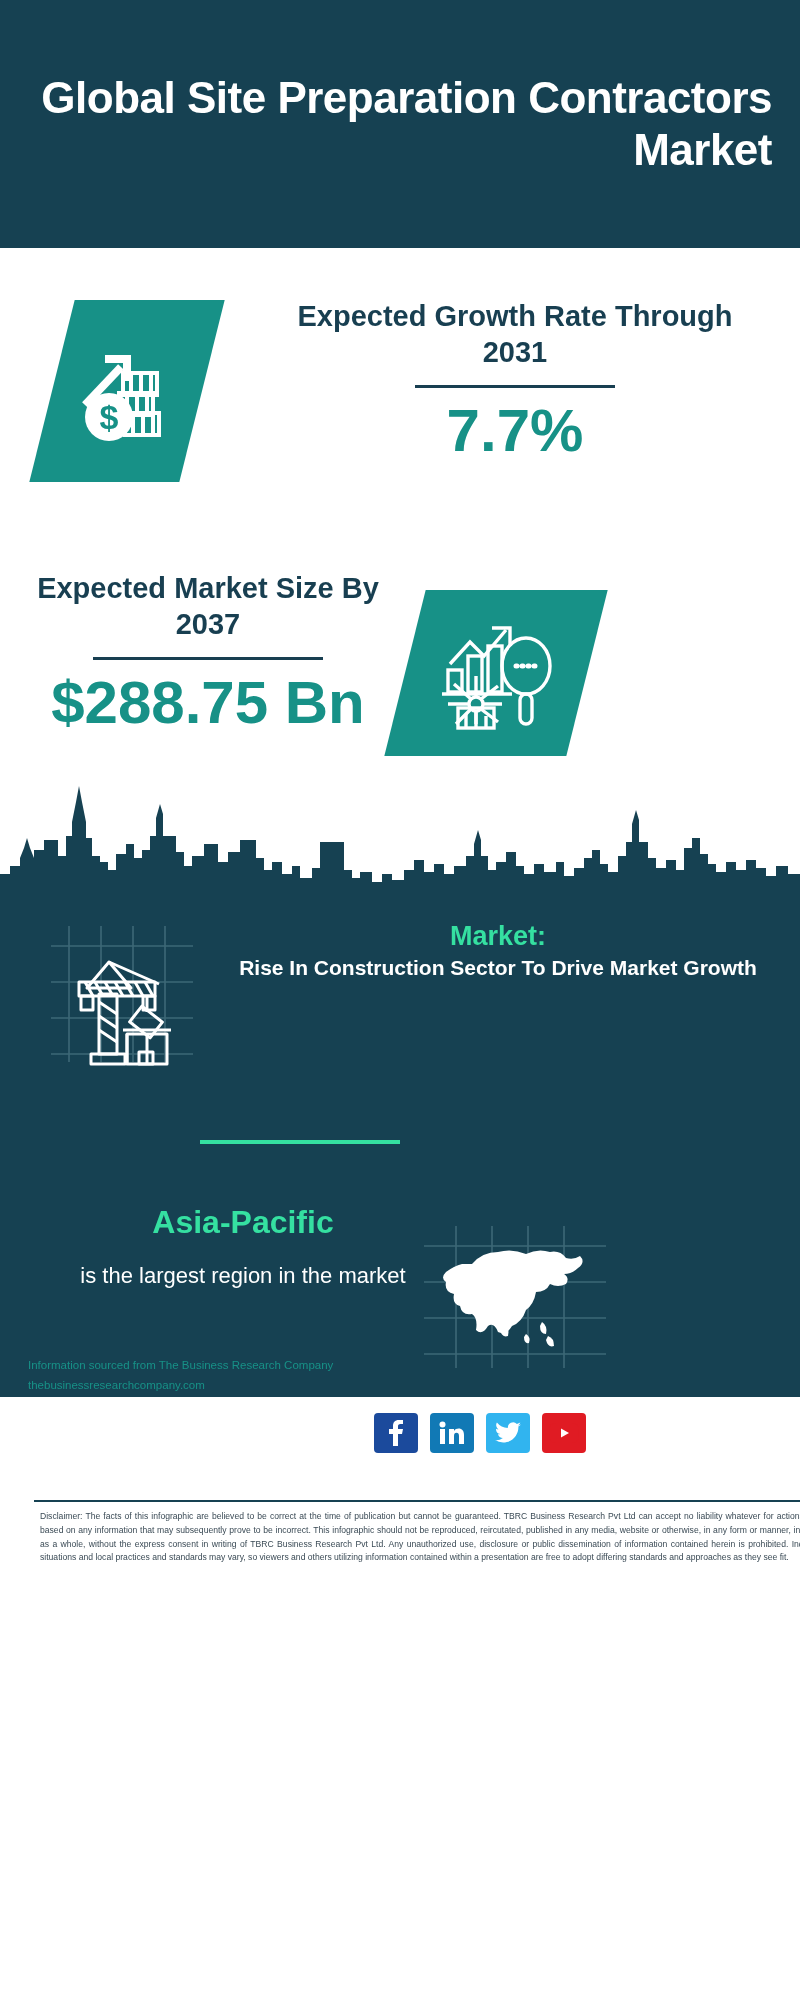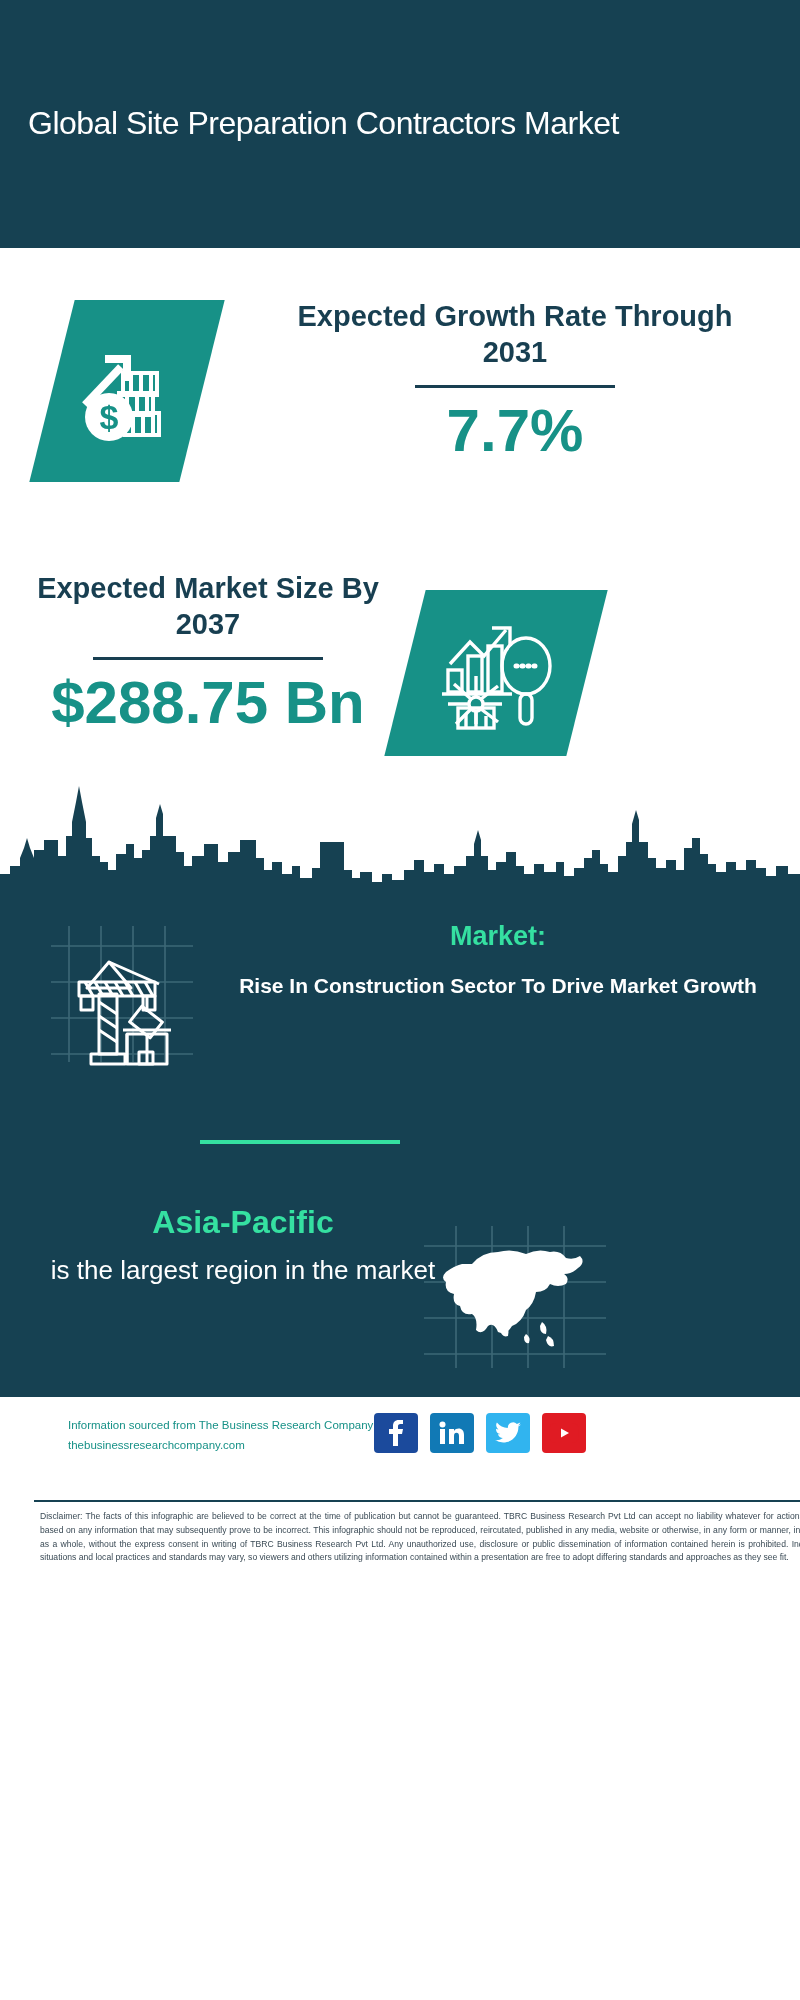--- a/index.html
+++ b/index.html
@@ -13,24 +13,24 @@
   .page { width:800px; height:2000px; position:relative; }
 
   
   .header {
     position:absolute; left:0; top:0; width:800px; height:248px;
     background:#164152;
     display:flex; align-items:center; justify-content:center;
   }
   .header-title {
     color:#ffffff;
-    font-size:32px;
-    font-weight:normal;
+    font-size:44px;
+    font-weight:bold;
     line-height:1.18;
-    text-align:left;
+    text-align:right;
     letter-spacing:-0.5px;
     padding:0 28px;
     width:100%;
   }
 
   
   .white-zone {
     position:absolute; left:0; top:248px; width:800px; height:640px;
     background:#ffffff;
   }
@@ -96,51 +96,50 @@
     position:absolute; left:35px; top:916px; width:160px; height:150px;
   }
   .driver-text {
     position:absolute; left:218px; top:920px; width:560px; text-align:center;
   }
   .driver-heading {
     color:#35e0a1; font-size:27px; font-weight:bold; line-height:1.2;
   }
   .driver-body {
     color:#ffffff; font-size:21px; font-weight:bold; line-height:1.5;
-    margin-top:18px;
   }
 
   .divider {
     position:absolute; left:200px; top:1140px; width:200px; height:4px;
     background:#35e0a1;
   }
 
   
   .region-text {
     position:absolute; left:28px; top:1202px; width:430px; text-align:center;
   }
   .region-name {
     color:#35e0a1; font-size:32px; font-weight:bold; line-height:1.25;
   }
   .region-sub {
-    color:#ffffff; font-size:26px; font-weight:normal; line-height:1.3;
-    margin-top:12px;
+    color:#ffffff; font-size:22px; font-weight:normal; line-height:1.3;
+    margin-top:20px;
   }
   .region-map {
     position:absolute; left:420px; top:1222px; width:190px; height:150px;
   }
 
   
   .footer-band {
     position:absolute; left:0; top:1395px; width:800px; height:105px;
     background:#ffffff;
     border-top:2px solid #164152;
   }
   .footer-info {
-    position:absolute; left:28px; top:1416px; width:350px;margin-left:40px;
+    position:absolute; left:28px; top:1356px; width:350px;
   }
   .footer-line {
     color:#179187; font-size:11.5px; line-height:1.7;
   }
   .socials {
     position:absolute; left:374px; top:1413px;
     display:flex; gap:12px; align-items:center;
   }
   .social {
     width:44px; height:40px; border-radius:4px;

